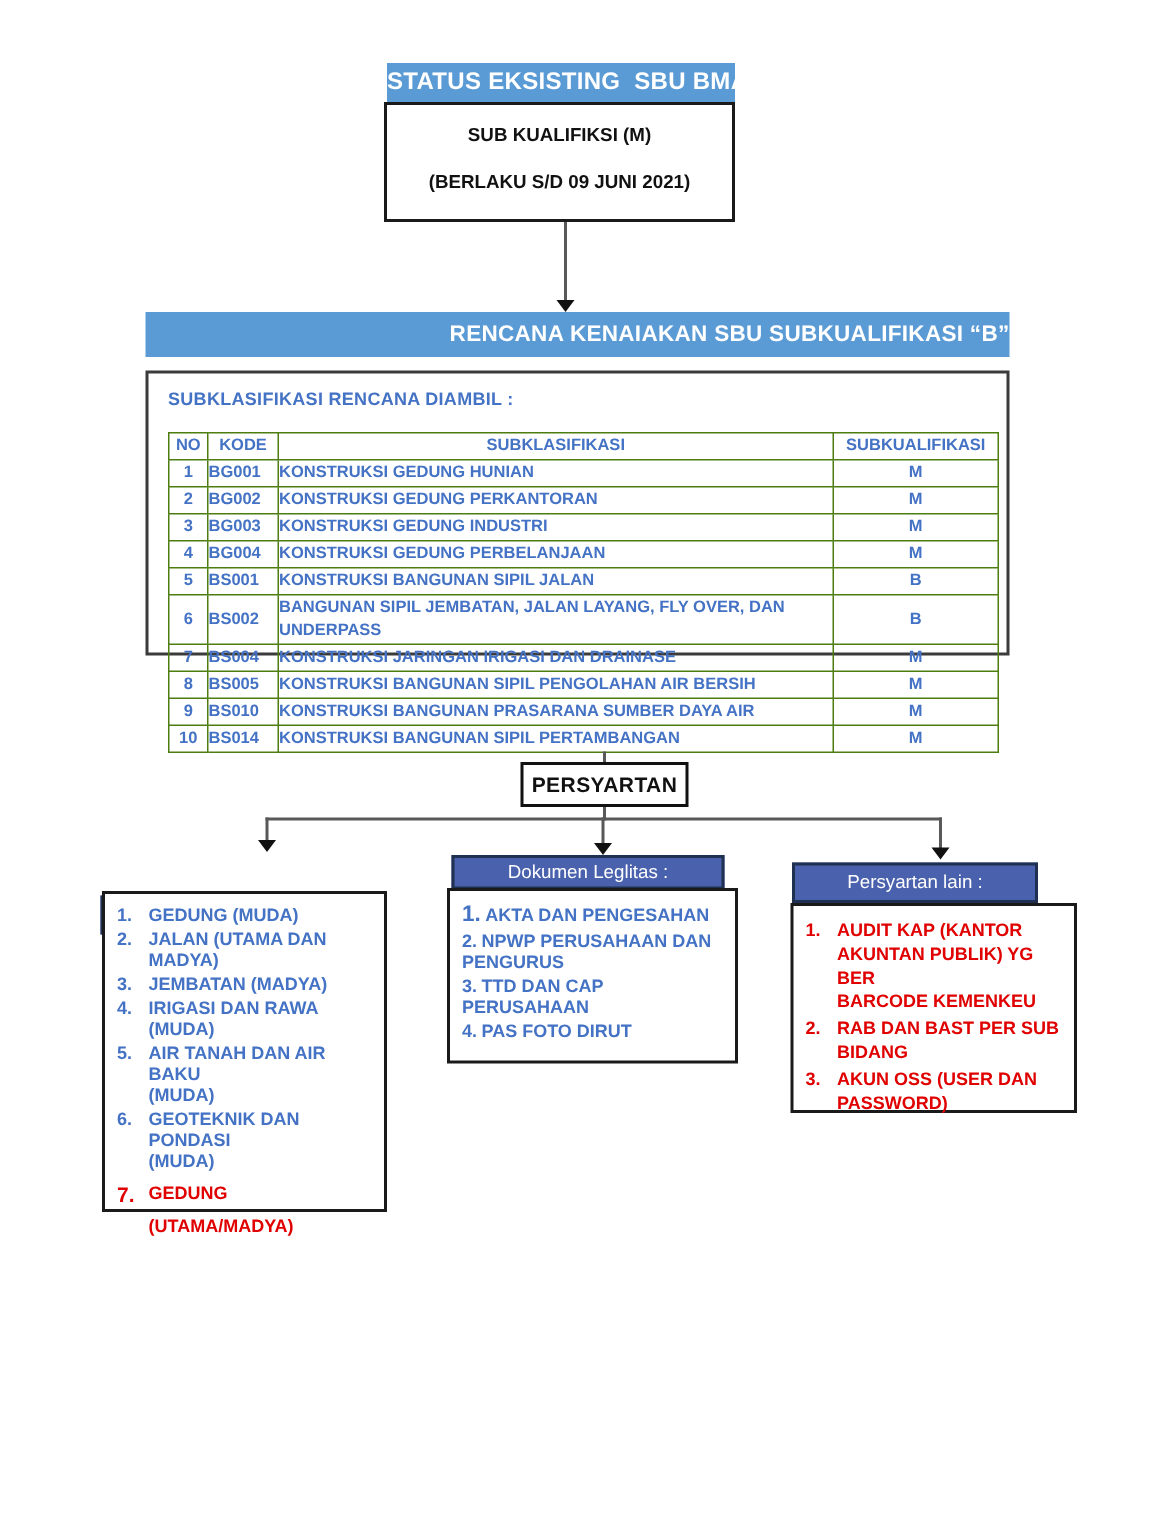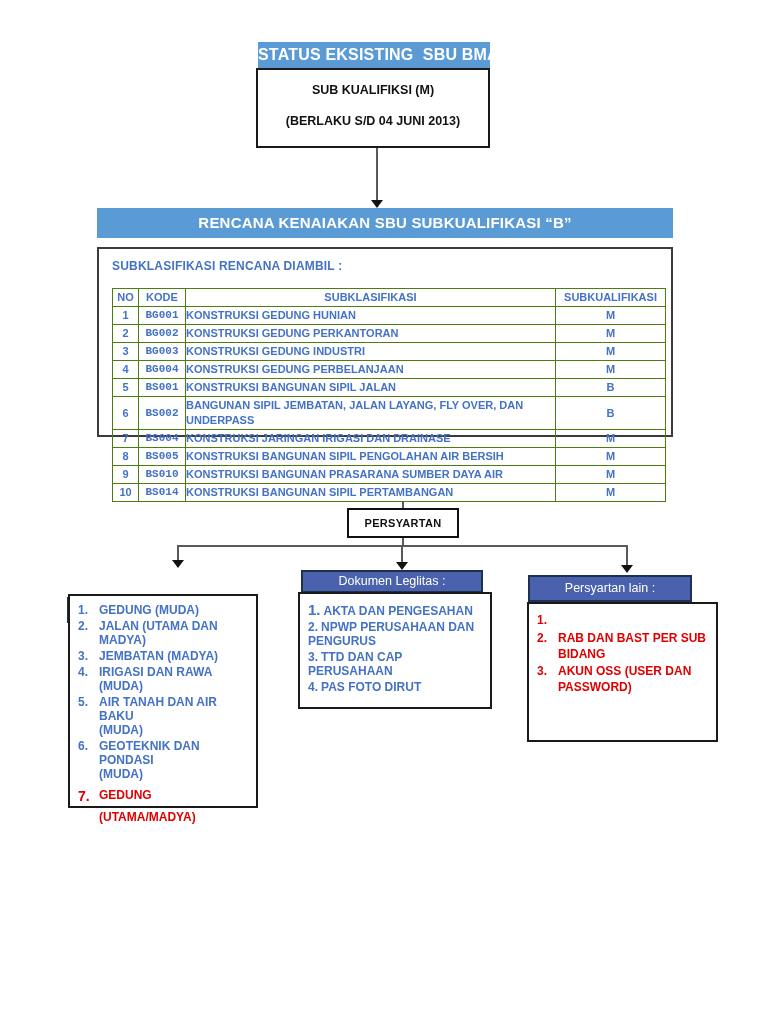--- a/index.html
+++ b/index.html
@@ -11,38 +11,38 @@
     background:#5B9BD5;color:#fff;font-size:16px;font-weight:700;
     text-align:center;line-height:26px;white-space:pre;letter-spacing:.2px;}
   .status-body{position:absolute;left:256px;top:68px;width:234px;height:80px;
     border:2px solid #1a1a1a;box-sizing:border-box;background:#fff;
     display:flex;flex-direction:column;align-items:center;gap:17px;padding-top:13px;
     font-size:12.5px;font-weight:700;color:#111;}
 
   
   .banner{position:absolute;left:97px;top:208px;width:576px;height:30px;
     background:#5B9BD5;color:#fff;font-size:15px;font-weight:700;
-    text-align:center;line-height:30px;letter-spacing:.2px;box-sizing:border-box;}
+    text-align:right;line-height:30px;letter-spacing:.2px;box-sizing:border-box;}
   .main-box{position:absolute;left:97px;top:247px;width:576px;height:190px;
     border:2px solid #3b3b3b;box-sizing:border-box;background:#fff;}
   .plan-label{position:absolute;left:13px;top:10px;font-size:12px;font-weight:700;
     color:#4472C4;letter-spacing:.2px;}
   .main-box table{position:absolute;left:13px;top:39px;width:553px;
     border-collapse:collapse;table-layout:fixed;font-size:11px;color:#4472C4;}
   .main-box th,.main-box td{border:1px solid #4d7c0f;padding:1px 0;
     line-height:15px;font-weight:600;overflow:hidden;}
   .main-box th{text-align:center;}
   .main-box td.c0,.main-box td.c3{text-align:center;}
-  .main-box td.c1{text-align:center;font-family:Liberation Mono, monospace;}
+  .main-box td.c1{text-align:left;}
   .main-box td.c2{text-align:left;}
 
   
   .pers-box{position:absolute;left:347px;top:508px;width:112px;height:30px;
     border:2px solid #111;box-sizing:border-box;background:#fff;color:#111;
-    font-size:11px;font-weight:700;text-align:center;line-height:26px;letter-spacing:.3px;}
+    font-size:14px;font-weight:700;text-align:center;line-height:26px;letter-spacing:.3px;}
 
   
   .vline,.hline{position:absolute;background:#595959;}
   .vline{width:2px;}
   .hline{height:2px;}
   .ahead{position:absolute;width:0;height:0;border-left:6px solid transparent;
     border-right:6px solid transparent;border-top:8px solid #111;}
 
   
   .col-hdr{position:absolute;background:#4A62AD;color:#fff;font-size:12.5px;
@@ -64,21 +64,21 @@
   .lain-body ul{color:#E00000;font-weight:700;padding-top:9px;line-height:1.32;}
 </style>
 </head>
 <body>
 
 <div id="page">
 
   <div class="status-hdr">STATUS EKSISTING  SBU BMA</div>
   <div class="status-body">
     <div>SUB KUALIFIKSI (M)</div>
-    <div>(BERLAKU S/D 04 JUNI 2013)</div>
+    <div>(BERLAKU S/D 09 JUNI 2021)</div>
   </div>
 
   <div class="vline" style="left:376px;top:148px;height:53px"></div>
   <div class="ahead" style="left:371px;top:200px"></div>
 
   <div class="banner">RENCANA KENAIAKAN SBU SUBKUALIFIKASI “B”</div>
 
   <div class="main-box">
     <div class="plan-label">SUBKLASIFIKASI RENCANA DIAMBIL :</div>
     <table>
@@ -223,20 +223,23 @@
 PERUSAHAAN</span></li>
         <li><span class="num">4.</span><span class="txt">PAS FOTO DIRUT</span></li>
       </ul>
   </div>
 
   <div class="col-hdr" style="left:528px;top:575px;width:164px;height:27px;line-height:23px">Persyartan lain :</div>
   <div class="col-body lain-body" style="left:527px;top:602px;width:191px;height:140px">
     <ul class="hang">
         <li class="red">
           <span class="num">1.</span>
+          <span class="txt">AUDIT KAP (KANTOR
+AKUNTAN PUBLIK) YG BER
+BARCODE KEMENKEU</span>
         </li>
         <li class="red">
           <span class="num">2.</span>
           <span class="txt">RAB DAN BAST PER SUB
 BIDANG</span>
         </li>
         <li class="red">
           <span class="num">3.</span>
           <span class="txt">AKUN OSS (USER DAN
 PASSWORD)</span>

